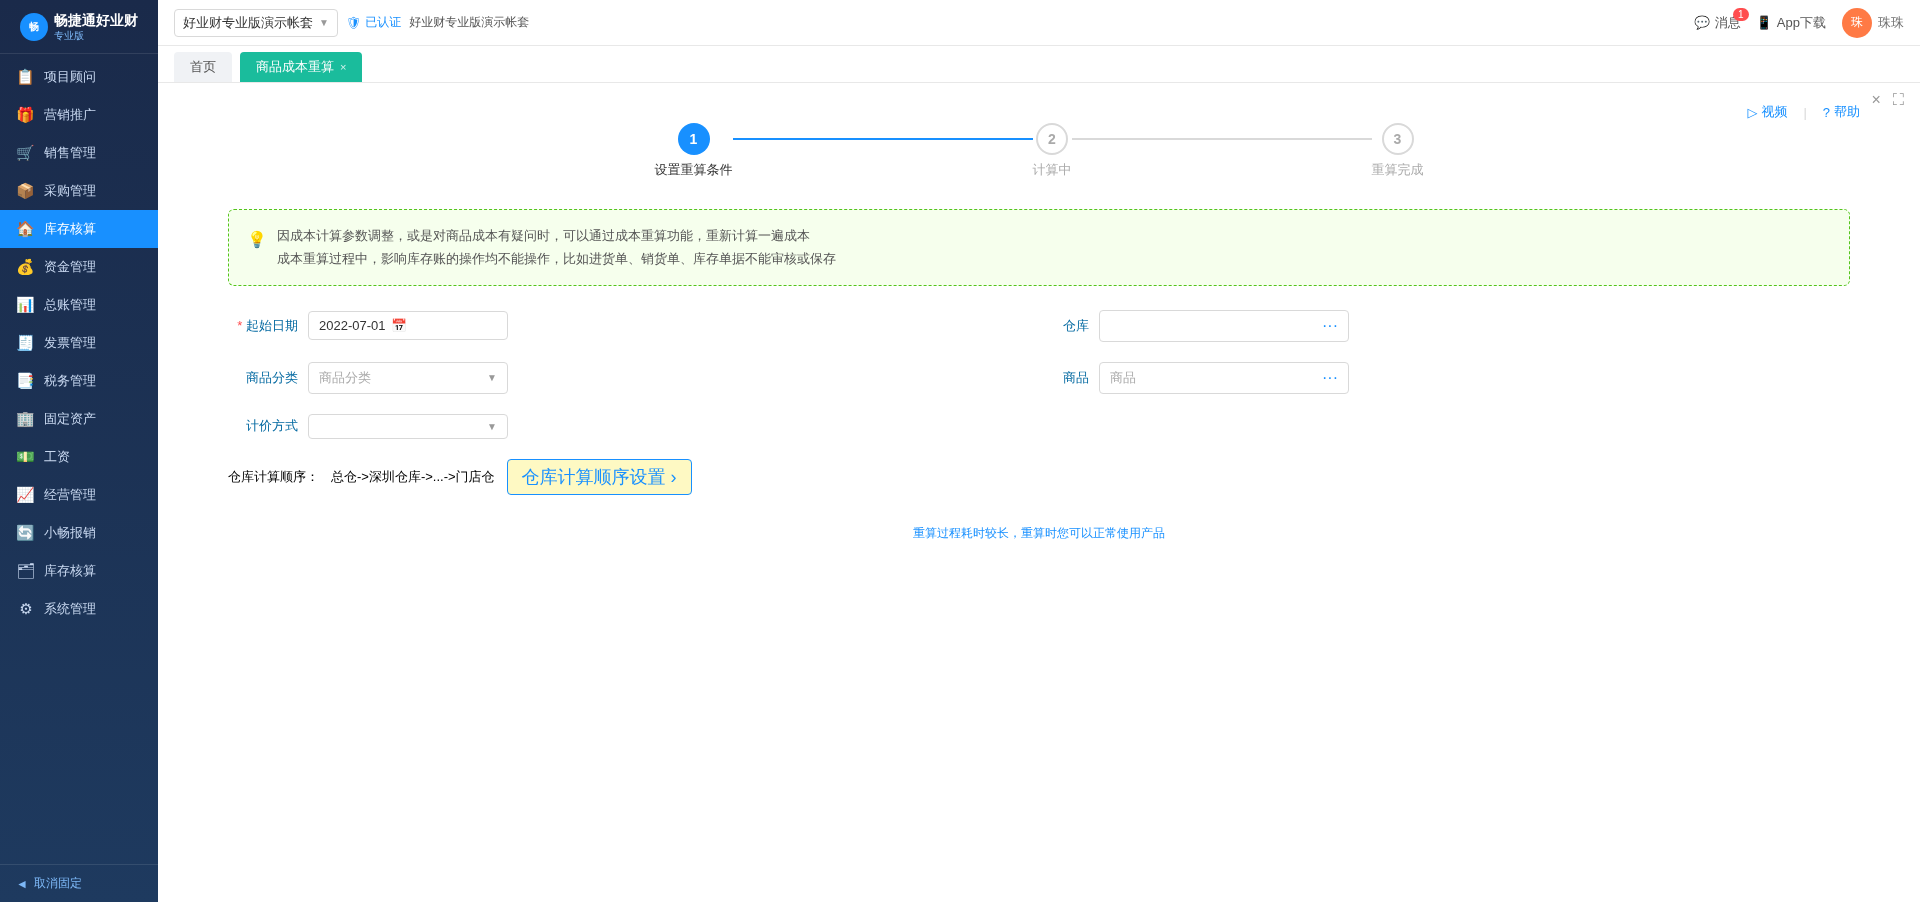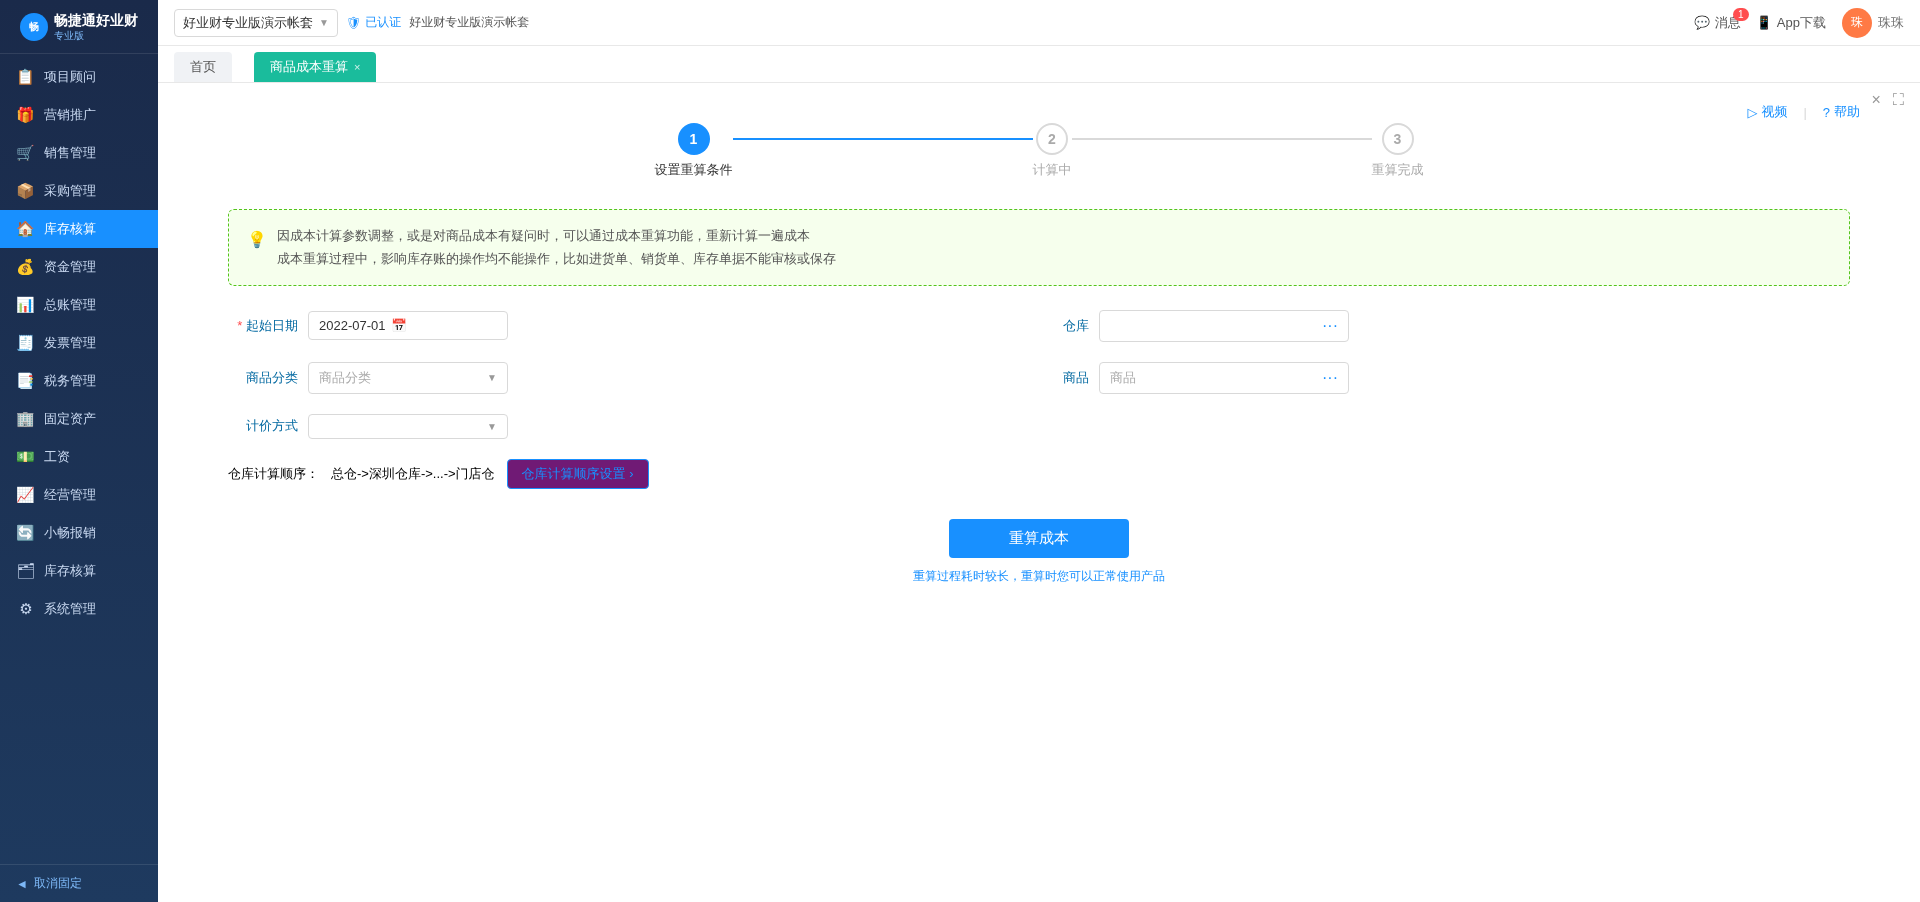--- a/index.html
+++ b/index.html
@@ -144,21 +144,21 @@
       font-size: 12px;
     }
     .topbar-username { color: #737373; font-size: 13px; }
 
     
     .tabbar {
       background: #f0f2f5;
       display: flex;
       align-items: center;
       padding: 6px 16px 0;
-      gap: 22px;
+      gap: 8px;
       border-bottom: 1px solid #e8e8e8;
       background: #fff;
     }
     .tab {
       padding: 6px 16px;
       border-radius: 4px 4px 0 0;
       font-size: 13px;
       cursor: pointer;
       display: flex;
       align-items: center;
@@ -300,24 +300,24 @@
     .calc-order {
       display: flex;
       align-items: center;
       gap: 12px;
       margin: 16px 40px 24px;
       flex-wrap: wrap;
     }
     .calc-order-btn {
       border: 1px solid #1890ff;
       color: #1890ff;
-      background: #701a75;
+      background: #fef9c3;
       border-radius: 4px;
       padding: 5px 14px;
-      font-size: 13px;
+      font-size: 18px;
       cursor: pointer;
       display: flex;
       align-items: flex-end;
       gap: 4px;
     }
 
     
     .submit-area {
       display: flex;
       flex-direction: column;
@@ -574,20 +574,17 @@
 
     <div class="calc-order">
       <span>仓库计算顺序：</span>
       <span>总仓-&gt;深圳仓库-&gt;...-&gt;门店仓</span>
       <button class="calc-order-btn">
         <span>仓库计算顺序设置 ›</span>
       </button>
     </div>
 
     <div class="submit-area">
-      <button class="submit-btn">
-        <span>重算成本</span>
-      </button>
       <div class="submit-hint">重算过程耗时较长，重算时您可以正常使用产品</div>
     </div>
 
   </div>
 </div>
 
 </body></html>

